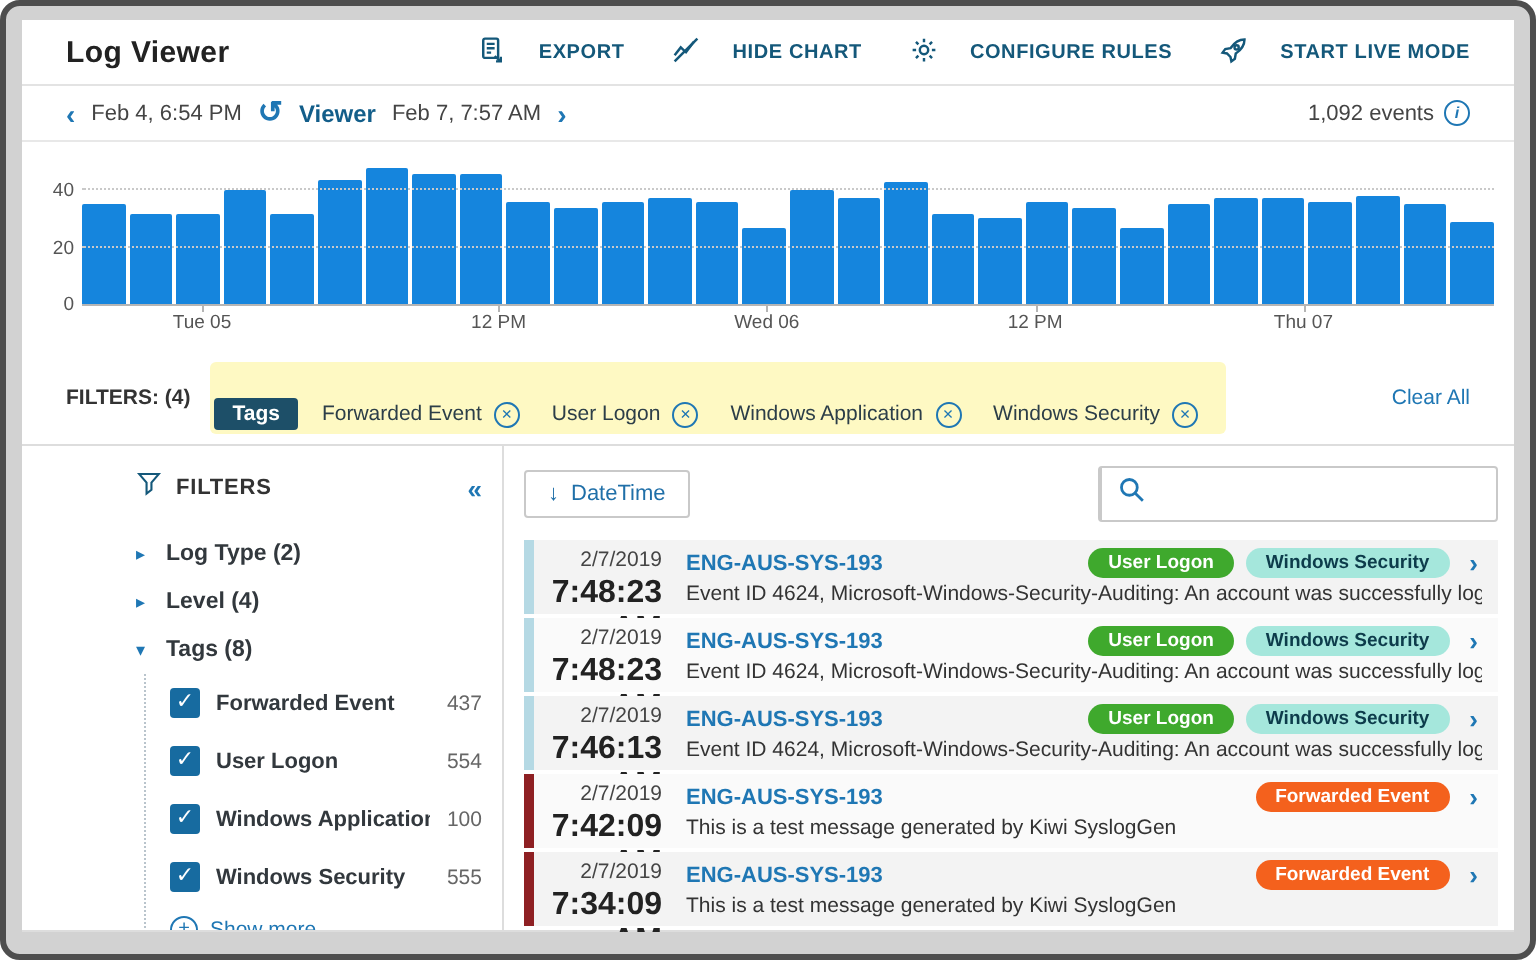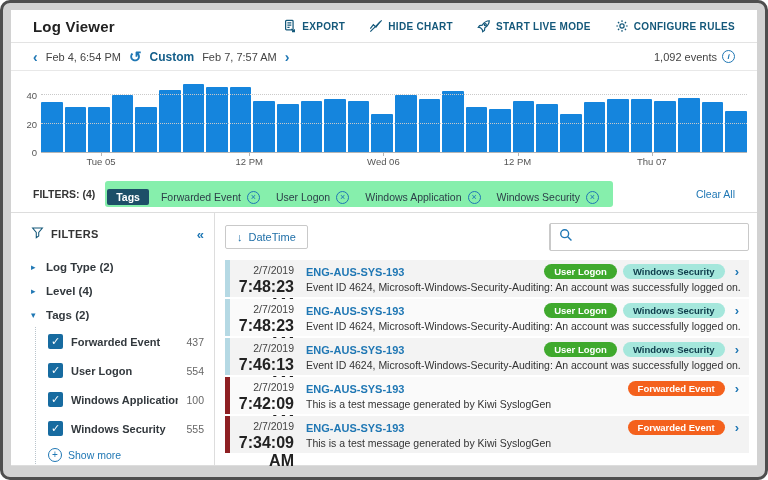--- a/index.html
+++ b/index.html
@@ -4,21 +4,21 @@
 <style>
   * { box-sizing: border-box; margin: 0; padding: 0; }
   html,body { width:768px; height:480px; font-family:"Liberation Sans", sans-serif; background:#fff; }
   .frame { position:relative; width:768px; height:480px; background:#d2d2d2; border:3px solid #4e4e4e; border-radius:10px; padding:7px 8px 11px 8px; overflow:hidden; }
   .app { width:100%; height:100%; background:#fff; display:flex; flex-direction:column; overflow:hidden; }
 
   
   .hdr { display:flex; align-items:center; justify-content:space-between; padding:8px 22px 7px 22px; border-bottom:1px solid #e3e3e3; }
   .hdr-title { font-size:15px; font-weight:bold; color:#222; letter-spacing:.2px; }
   .hdr-actions { display:flex; gap:24px; }
-  .hdr-btn { display:flex; align-items:center; gap:5px; color:#14587a; font-size:10px; font-weight:bold; letter-spacing:.3px; cursor:pointer;text-align:right; }
+  .hdr-btn { display:flex; align-items:center; gap:16px; color:#14587a; font-size:10px; font-weight:bold; letter-spacing:.3px; cursor:pointer;text-align:right; }
   .hdr-btn svg { width:14px; height:14px; stroke:#14587a; fill:none; stroke-width:1.4; }
 
   
   .timebar { display:flex; align-items:center; justify-content:space-between; padding:6px 22px; border-bottom:1px solid #e8e8e8; }
   .tb-left { display:flex; align-items:center; gap:8px; font-size:11px; color:#444; }
   .tb-chev { color:#1f77b4; font-size:14px; font-weight:bold; cursor:pointer; line-height:1; }
   .tb-reset { color:#1f77b4; font-size:15px; font-weight:bold; cursor:pointer; line-height:1; }
   .tb-mode { color:#135e8a; font-size:12px; font-weight:bold; }
   .tb-right { display:flex; align-items:center; gap:5px; font-size:11px; color:#444; }
   .info-ic { display:inline-flex; align-items:center; justify-content:center; width:13px; height:13px; border:1px solid #1f77b4; border-radius:50%; color:#1f77b4; font-size:8px; font-weight:bold; font-style:italic; }
@@ -29,31 +29,31 @@
   .bar { flex:1; background:#1585dd; border-radius:1px 1px 0 0; min-width:2px; }
   .gridline { position:absolute; left:0; right:0; border-top:1px dotted #c9c9c9; height:0; }
   .ylab { position:absolute; left:-24px; width:20px; text-align:right; font-size:9.5px; color:#555; transform:translateY(6px);margin-top:20px; }
   .xlabs { position:relative; height:16px; }
   .xlab { position:absolute; transform:translateX(-50%); font-size:9.5px; color:#555; top:3px; white-space:nowrap; }
   .xtick { position:absolute; width:1px; height:4px; background:#b5b5b5; top:-1px; }
 
   
   .filterbar { display:flex; align-items:center; padding:4px 22px 5px 22px; border-bottom:1px solid #ddd; gap:10px; }
   .fb-label { font-size:10.5px; font-weight:bold; color:#333; white-space:nowrap; }
-  .fb-strip { display:flex; align-items:center; background:#86efac; border-radius:3px; padding:8px 10px 2px 2px; gap:4px; }
+  .fb-strip { display:flex; align-items:center; background:#fef9c3; border-radius:3px; padding:18px 10px 2px 2px; gap:4px; }
   .fb-badge { background:#1d4f68; color:#fff; font-size:10.5px; font-weight:bold; padding:2px 9px; border-radius:2px; }
   .chip { display:flex; align-items:center; gap:6px; padding:1px 4px 1px 8px; font-size:10.5px; color:#2c3e48; cursor:pointer; }
   .chip-x { display:inline-flex; align-items:center; justify-content:center; width:13px; height:13px; border:1px solid #1f77b4; border-radius:50%; color:#1f77b4; font-size:9px; line-height:1; }
   .fb-clear { margin-left:auto; font-size:10.5px; color:#1f77b4; cursor:pointer; white-space:nowrap; }
 
   
   .content { flex:1; display:flex; min-height:0; border-bottom:1px solid #ddd; }
 
   
-  .sidebar { width:204px; border-right:1px solid #ddd; padding:12px 10px 8px 20px; overflow:hidden; }
+  .sidebar { width:204px; border-right:1px solid #ddd; padding:12px 10px 8px 20px; overflow:hidden;margin-left:37px; }
   .sb-head { display:flex; align-items:center; gap:7px; margin-bottom:12px; }
   .sb-head svg { width:13px; height:13px; stroke:#14587a; fill:none; stroke-width:1.3; }
   .sb-title { font-size:11px; font-weight:bold; color:#333; letter-spacing:.4px; flex:1; }
   .sb-collapse { color:#1f77b4; font-size:13px; font-weight:bold; cursor:pointer; }
   .sb-group { display:flex; align-items:center; gap:6px; padding:6px 0; cursor:pointer; }
   .sb-caret { color:#1f77b4; font-size:9px; width:9px; }
   .sb-glabel { font-size:11.5px; font-weight:bold; color:#32383d;text-align:center; }
   .sb-children { border-left:1px dotted #b9c4cc; margin-left:4px; padding-left:12px; }
   .sb-item { display:flex; align-items:center; gap:8px; padding:7px 0; cursor:pointer; }
   .cbx { width:15px; height:15px; background:#176ba0; border-radius:2px; color:#fff; font-size:11px; display:flex; align-items:center; justify-content:center; line-height:1; }
@@ -113,41 +113,41 @@
           </div>
           <div class="hdr-btn">
             <span><svg viewBox="0 0 16 16">
                 <path d="M1.5 11l3.5-4.5 3 2.8 4.5-6"></path>
                 <path d="M1.5 14.5L14.5 1.5"></path>
               </svg></span>
             <span>HIDE CHART</span>
           </div>
           <div class="hdr-btn">
             <span><svg viewBox="0 0 16 16">
+                <circle cx="8" cy="8" r="2.4"></circle>
+                <path d="M8 1.5v2M8 12.5v2M1.5 8h2M12.5 8h2M3.4 3.4l1.4 1.4M11.2 11.2l1.4 1.4M12.6 3.4l-1.4 1.4M4.8 11.2l-1.4 1.4"></path>
+              </svg></span>
+            <span>CONFIGURE RULES</span>
+          </div>
+          <div class="hdr-btn">
+            <span><svg viewBox="0 0 16 16">
                 <path d="M14 2c-3 0-6 2-8 5l-3 .5L1.5 9.5 4 10l2 2 .5 2.5 2-1.5.5-3c3-2 5-5 5-8z"></path>
                 <circle cx="9.5" cy="6.5" r="1.2"></circle>
               </svg></span>
             <span>START LIVE MODE</span>
-          </div>
-          <div class="hdr-btn">
-            <span><svg viewBox="0 0 16 16">
-                <circle cx="8" cy="8" r="2.4"></circle>
-                <path d="M8 1.5v2M8 12.5v2M1.5 8h2M12.5 8h2M3.4 3.4l1.4 1.4M11.2 11.2l1.4 1.4M12.6 3.4l-1.4 1.4M4.8 11.2l-1.4 1.4"></path>
-              </svg></span>
-            <span>CONFIGURE RULES</span>
           </div>
         </div>
     </div>
 
     <div class="timebar">
       <div class="tb-left">
         <span class="tb-chev">‹</span>
         <span>Feb 4, 6:54 PM</span>
         <span class="tb-reset">↺</span>
-        <span class="tb-mode">Custom</span>
+        <span class="tb-mode">Viewer</span>
         <span>Feb 7, 7:57 AM</span>
         <span class="tb-chev">›</span>
       </div>
       <div class="tb-right">
         <span>1,092 events</span>
         <span class="info-ic">i</span>
       </div>
     </div>
 
     <div class="chart">
@@ -242,21 +242,21 @@
             <div class="sb-group">
               <span class="sb-caret">▸</span>
               <span class="sb-glabel">Log Type (2)</span>
             </div>
             <div class="sb-group">
               <span class="sb-caret">▸</span>
               <span class="sb-glabel">Level (4)</span>
             </div>
             <div class="sb-group">
               <span class="sb-caret">▾</span>
-              <span class="sb-glabel">Tags (2)</span>
+              <span class="sb-glabel">Tags (8)</span>
             </div>
             <div class="sb-children">
               <div class="sb-item">
                 <span class="cbx">✓</span>
                 <span class="sb-ilabel">Forwarded Event</span>
                 <span class="sb-count">437</span>
               </div>
               <div class="sb-item">
                 <span class="cbx">✓</span>
                 <span class="sb-ilabel">User Logon</span>

